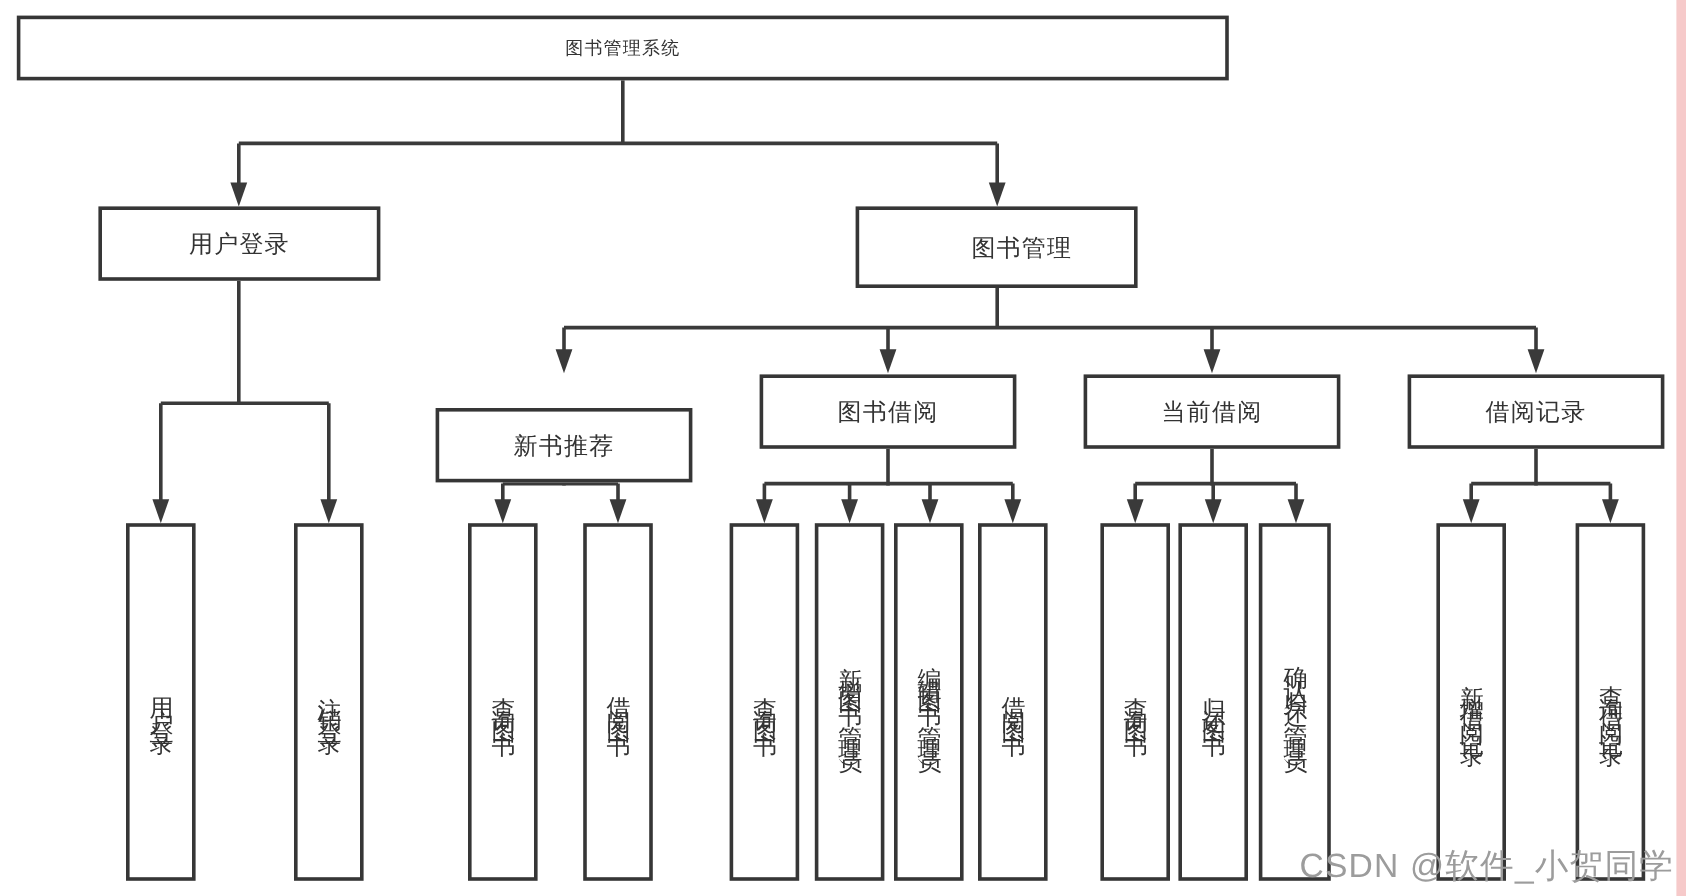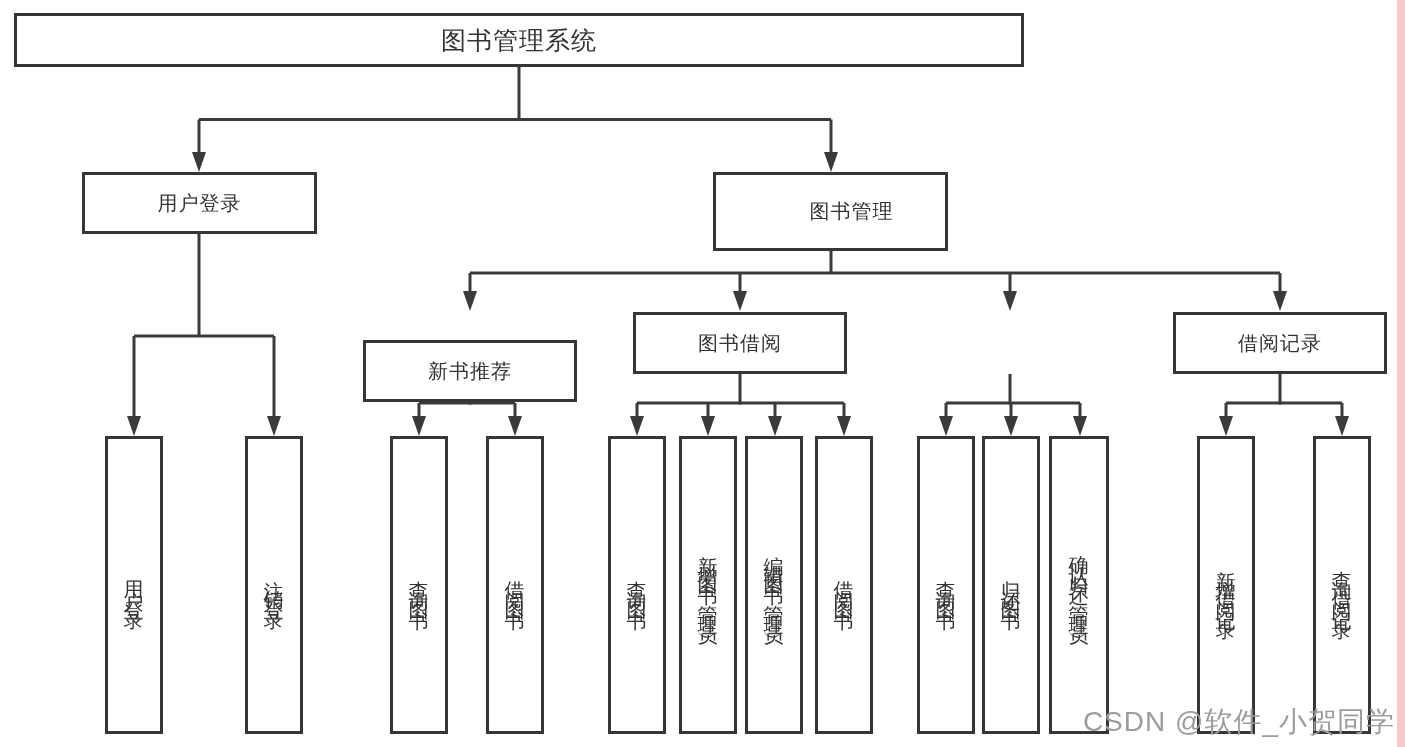--- a/index.html
+++ b/index.html
@@ -8,21 +8,21 @@
     font-family:"Liberation Sans","DejaVu Sans",sans-serif; overflow:hidden;
     color:#333333;
   }
   svg.connectors { position:absolute; left:0; top:0; width:1405px; height:747px; }
   .box {
     position:absolute; background:#ffffff; border:3px solid #363636;
     box-sizing:border-box; display:flex; align-items:center; justify-content:center;
     color:#333333;
   }
   .box.h { font-size:20px; letter-spacing:1px; white-space:nowrap; }
-  .box.root { font-size:25px; }
+  .box.root { font-size:15px; }
   .box.v .vtext {
     writing-mode:vertical-rl; text-orientation:mixed;
     font-size:20px; line-height:1.1; letter-spacing:10px;
   }
   .watermark {
     position:absolute; right:10px; bottom:6px;
     font-size:28px; color:#9c9c9c; letter-spacing:1px; white-space:nowrap;
     pointer-events:none;
   }
   .edge-strip {
@@ -69,24 +69,25 @@
       <path d="M1004 416 L1018 416 L1011 436 Z"></path>
       <path d="M1073 416 L1087 416 L1080 436 Z"></path>
       <path d="M1219 416 L1233 416 L1226 436 Z"></path>
       <path d="M1335 416 L1349 416 L1342 436 Z"></path>
     </g>
   </svg>
 
   <div class="box h root" style="left:14px; top:13px; width:1010px; height:54px;">图书管理系统</div>
 
   <div class="box h" style="left:82px; top:172px; width:235px; height:62px;">用户登录</div>
-  <div class="box h" style="left:713px; top:172px; width:235px; height:79px;padding-left:42px;">图书管理</div>
+  <div class="box h" style="left:713px; top:172px; width:235px; height:68px;padding-left:42px;">图书管理</div>
 
   <div class="box h" style="left:363px; top:312px; width:214px; height:62px;margin-top:28px;">新书推荐</div>
   <div class="box h" style="left:633px; top:312px; width:214px; height:62px;">图书借阅</div>
+  <div class="box h" style="left:903px; top:312px; width:214px; height:62px;">当前借阅</div>
   <div class="box h" style="left:1173px; top:312px; width:214px; height:62px;">借阅记录</div>
 
   <div class="box v" style="left:105px; top:436px; width:58px; height:298px;">
     <span class="vtext">用户登录</span>
   </div>
   <div class="box v" style="left:245px; top:436px; width:58px; height:298px;">
     <span class="vtext">注销登录</span>
   </div>
 
   <div class="box v" style="left:390px; top:436px; width:58px; height:298px;">

